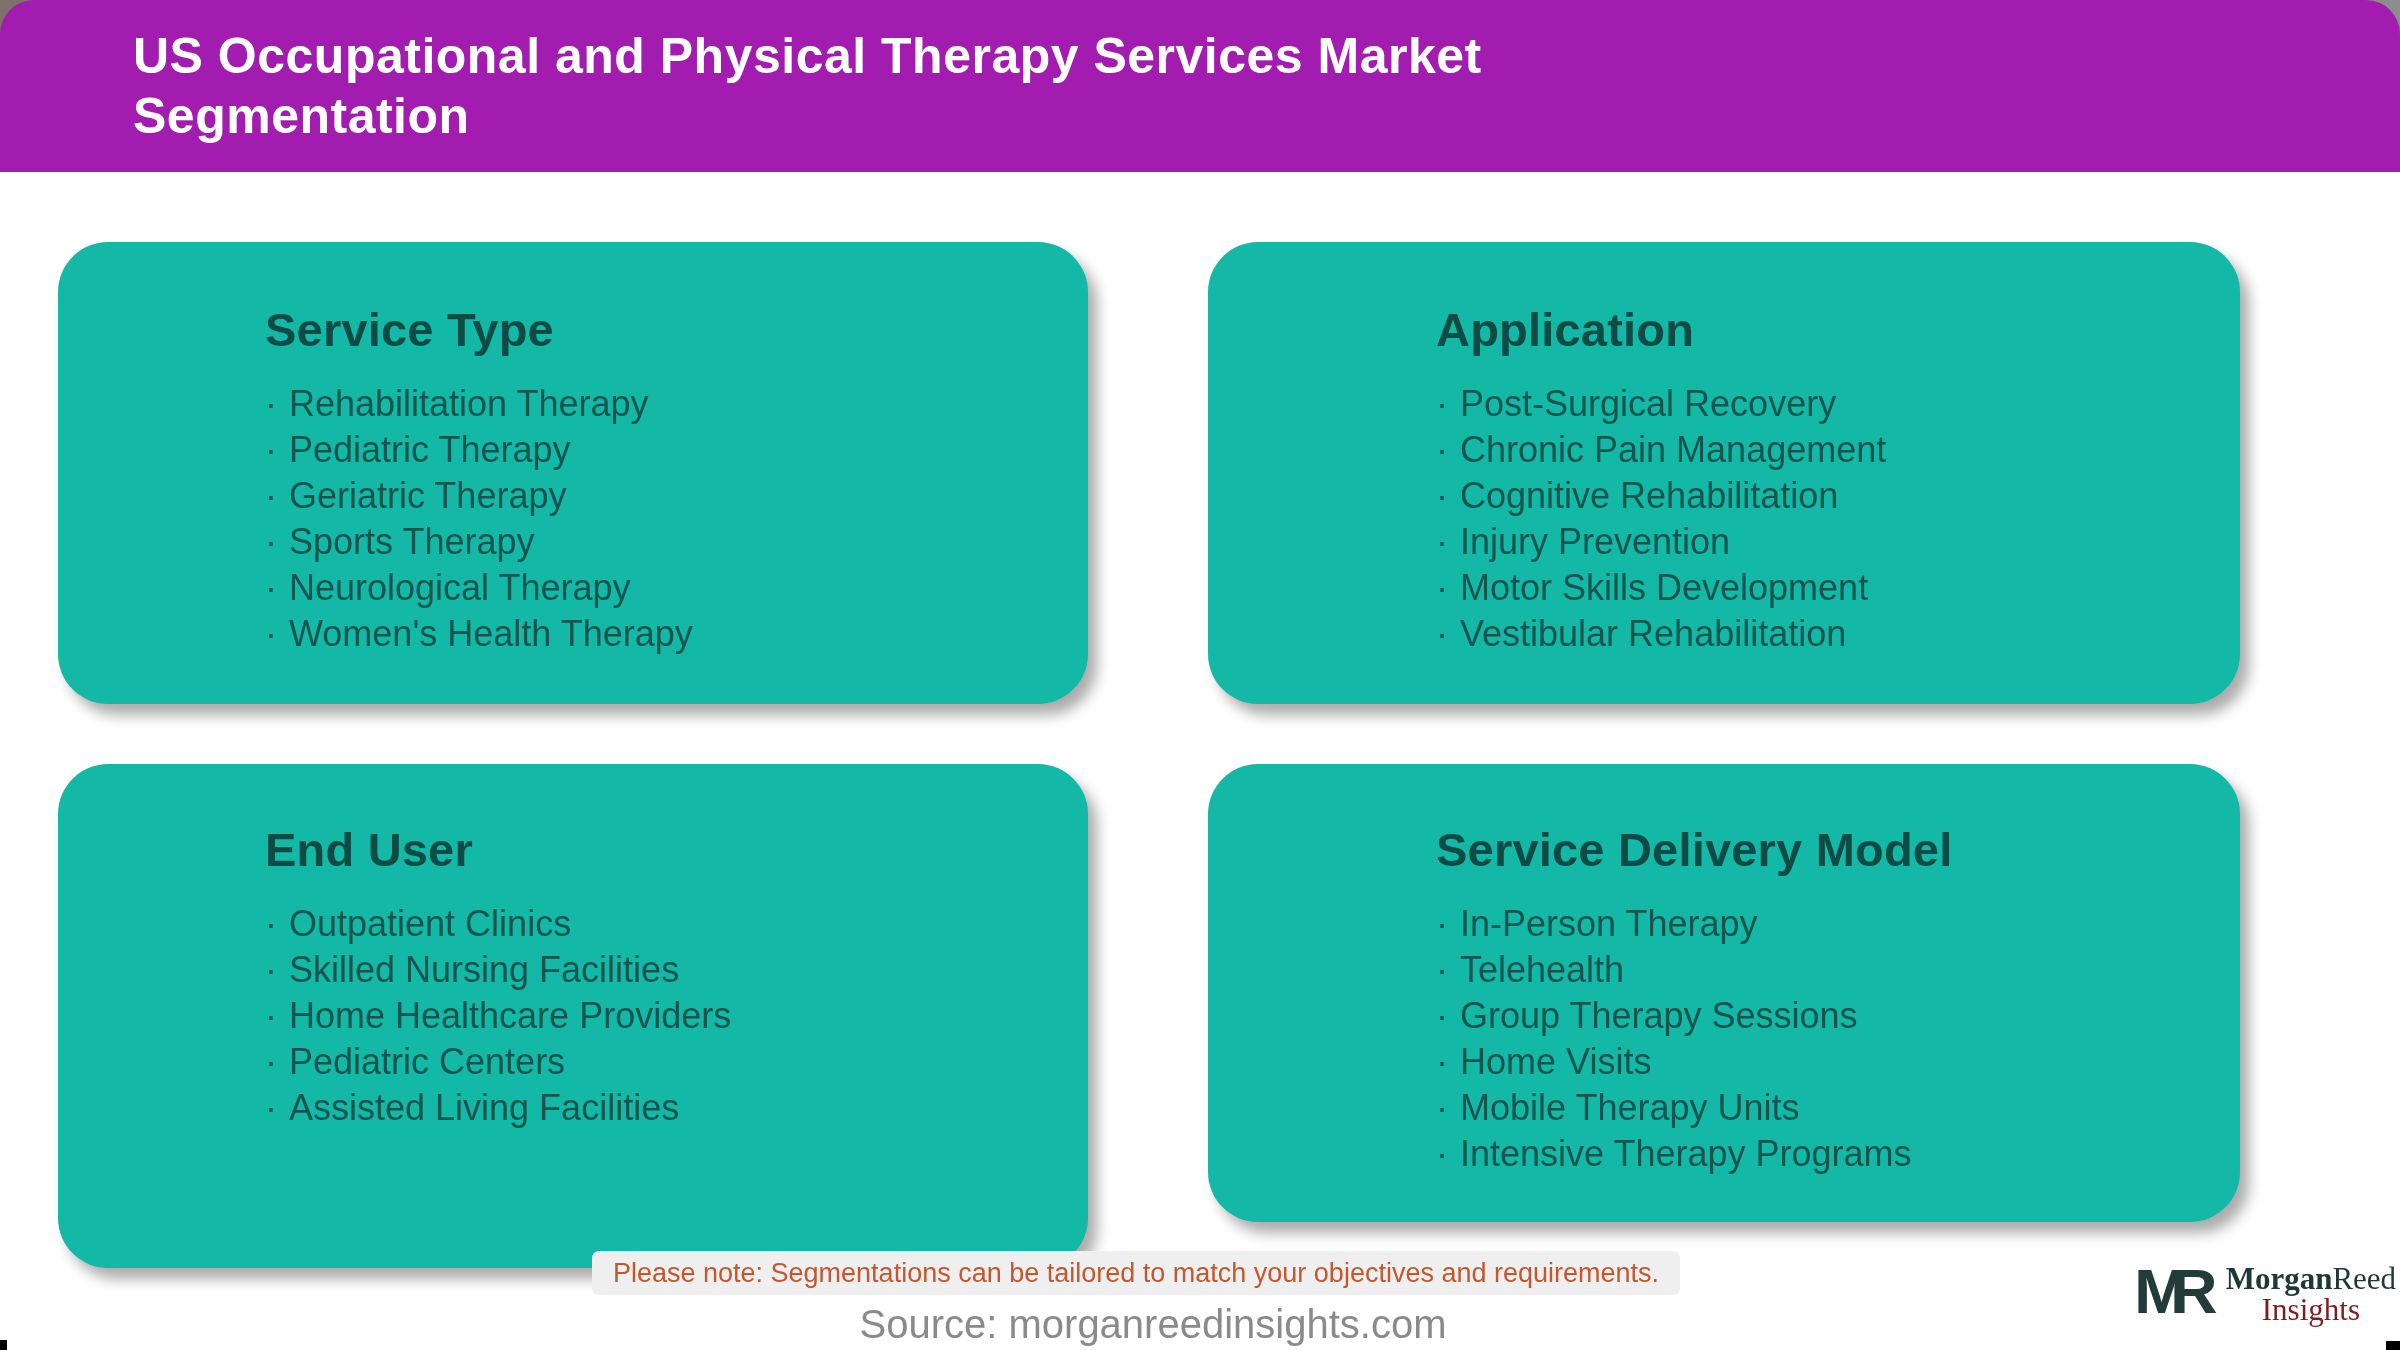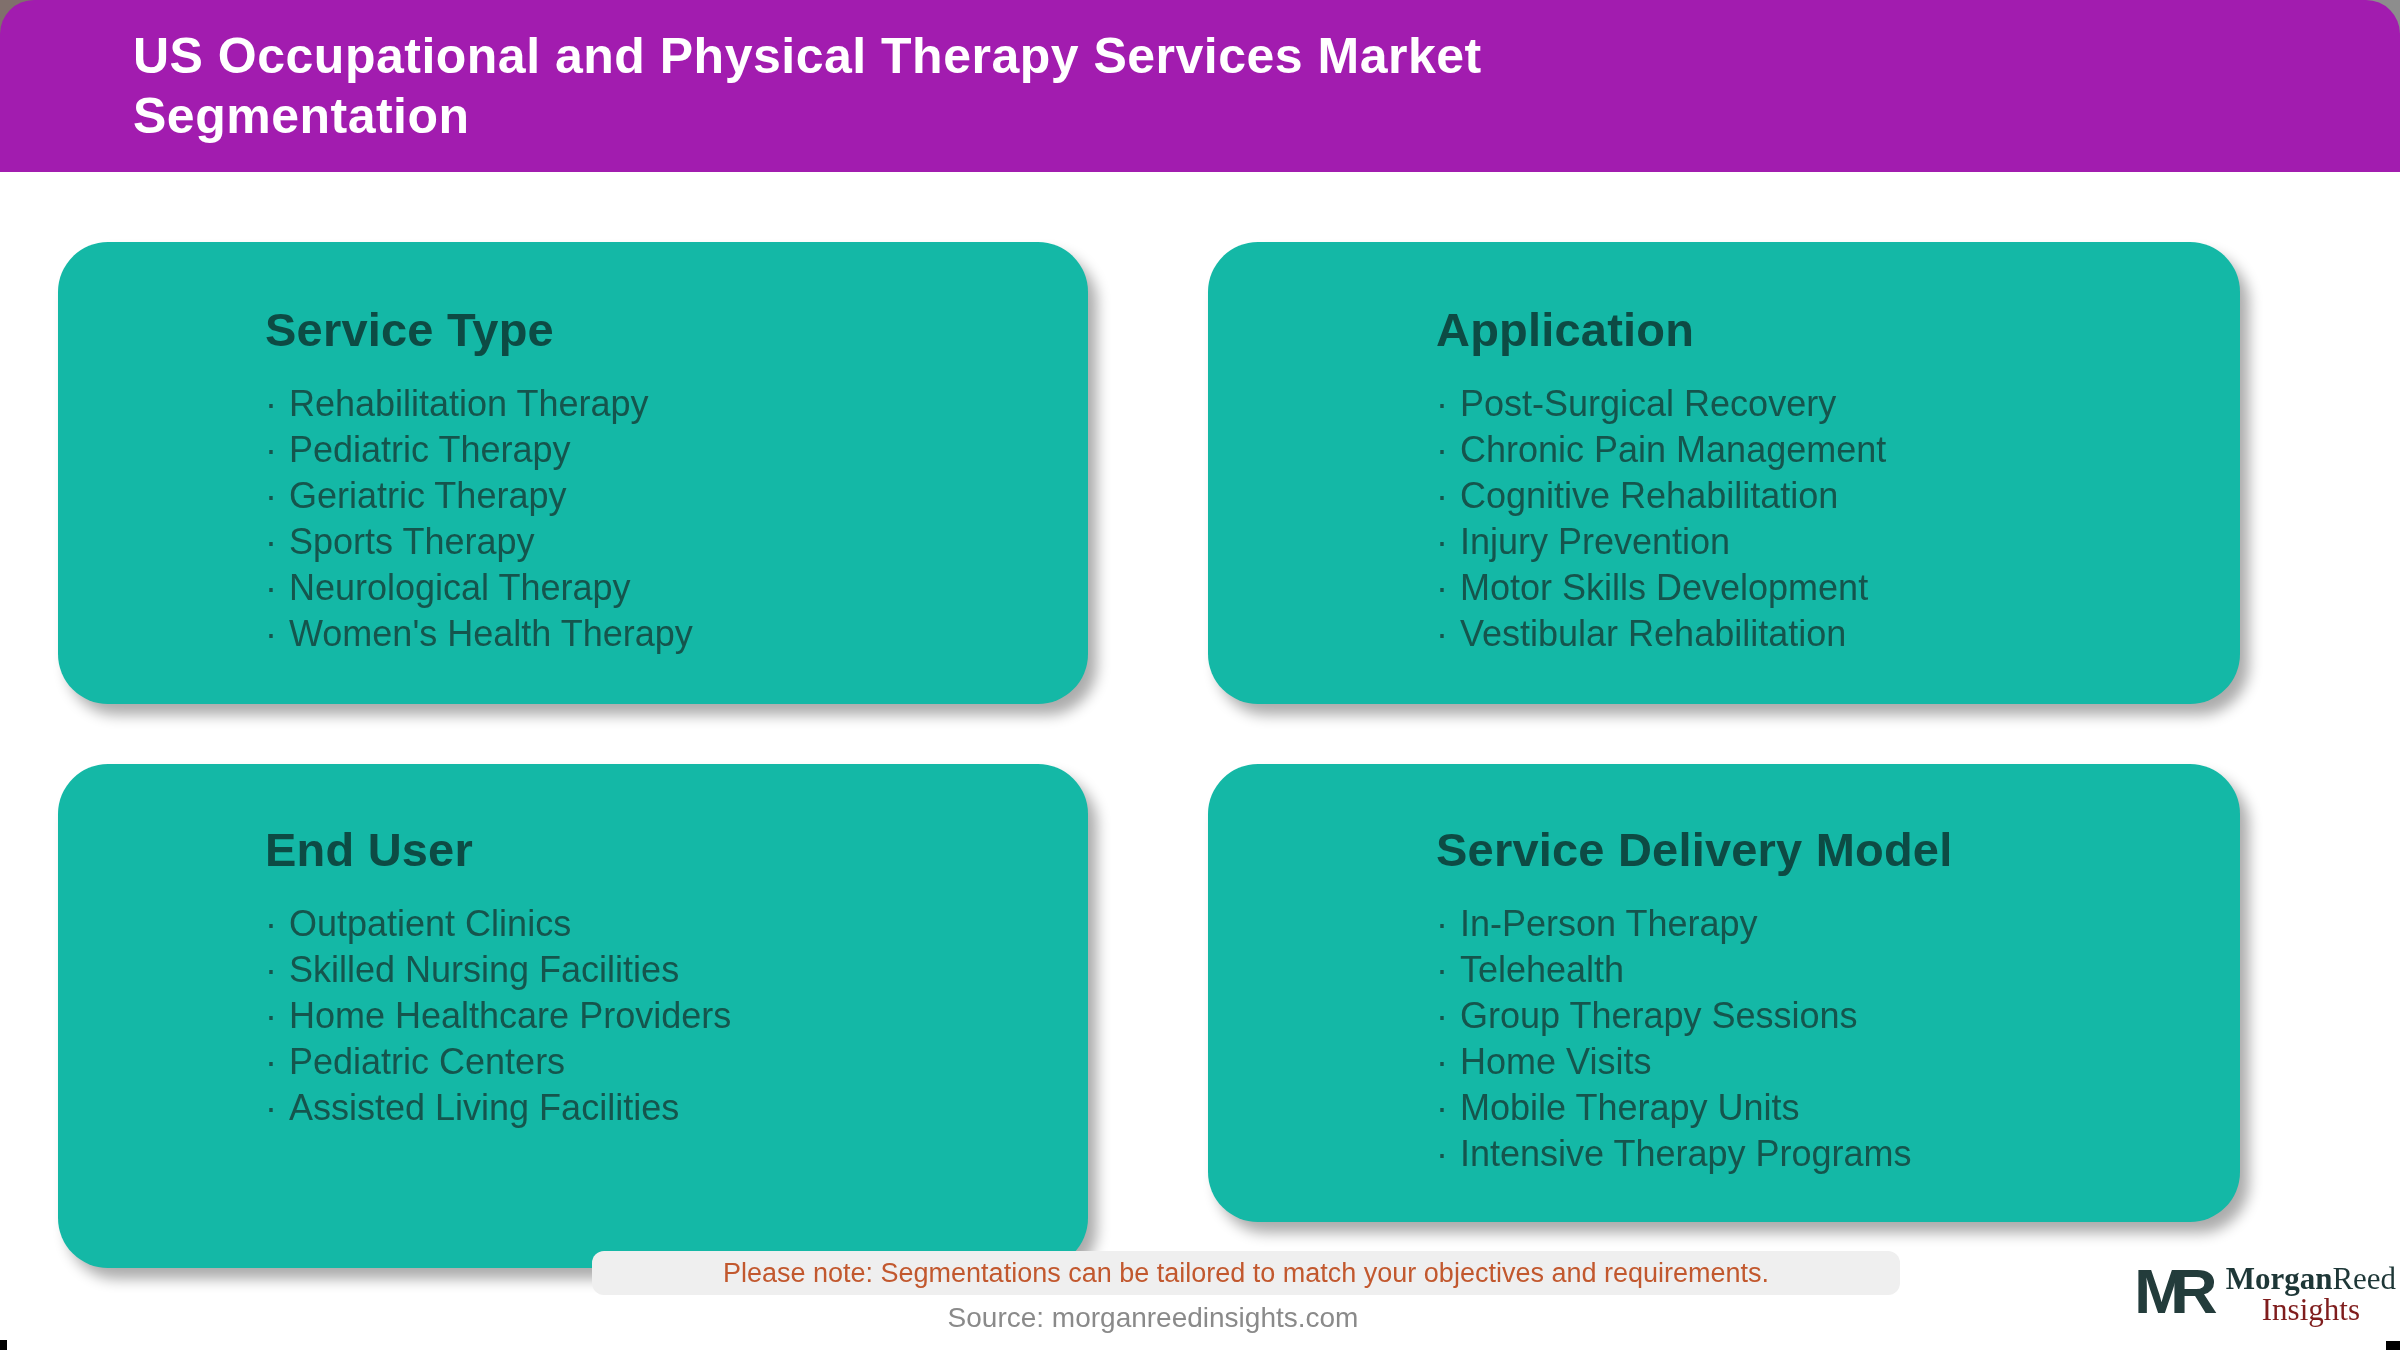--- a/index.html
+++ b/index.html
@@ -35,27 +35,27 @@
     margin:0 0 24px 0;font-size:47px;font-weight:bold;color:#0D4B44;
     letter-spacing:0.2px;
   }
   .card ul{
     margin:0;padding:0;list-style:none;
     font-size:36px;line-height:46px;color:#15554D;
   }
   .card .bullet{margin-right:12px;}
   
   .note-pill{
-    position:absolute;left:592px;top:1251px;width:1308px;height:44px;
-    background:#EFEFEF;border-radius:12px;text-align:center;
+    position:absolute;left:592px;top:1251px;width:1088px;height:44px;
+    background:#EFEFEF;border-radius:7px;text-align:center;
     font-size:27px;line-height:44px;color:#C2582E;z-index:1;
   }
   .source{
     position:absolute;left:1153px;top:1302px;transform:translateX(-50%);
-    font-size:28px;color:#8A8A8A;white-space:nowrap;z-index:1;
+    font-size:40px;color:#8A8A8A;white-space:nowrap;z-index:1;
   }
   
   .logo{position:absolute;left:2134px;top:1262px;display:flex;align-items:flex-start;z-index:1;text-align:center;}
   .monogram{
     font-size:66px;font-weight:800;line-height:58px;color:#233C3B;
     letter-spacing:-2px;transform:scaleY(0.96);
   }
   .mono-r{margin-left:-17px;}
   .logo-text{margin-left:10px;padding-top:2px;}
   .logo-name{

